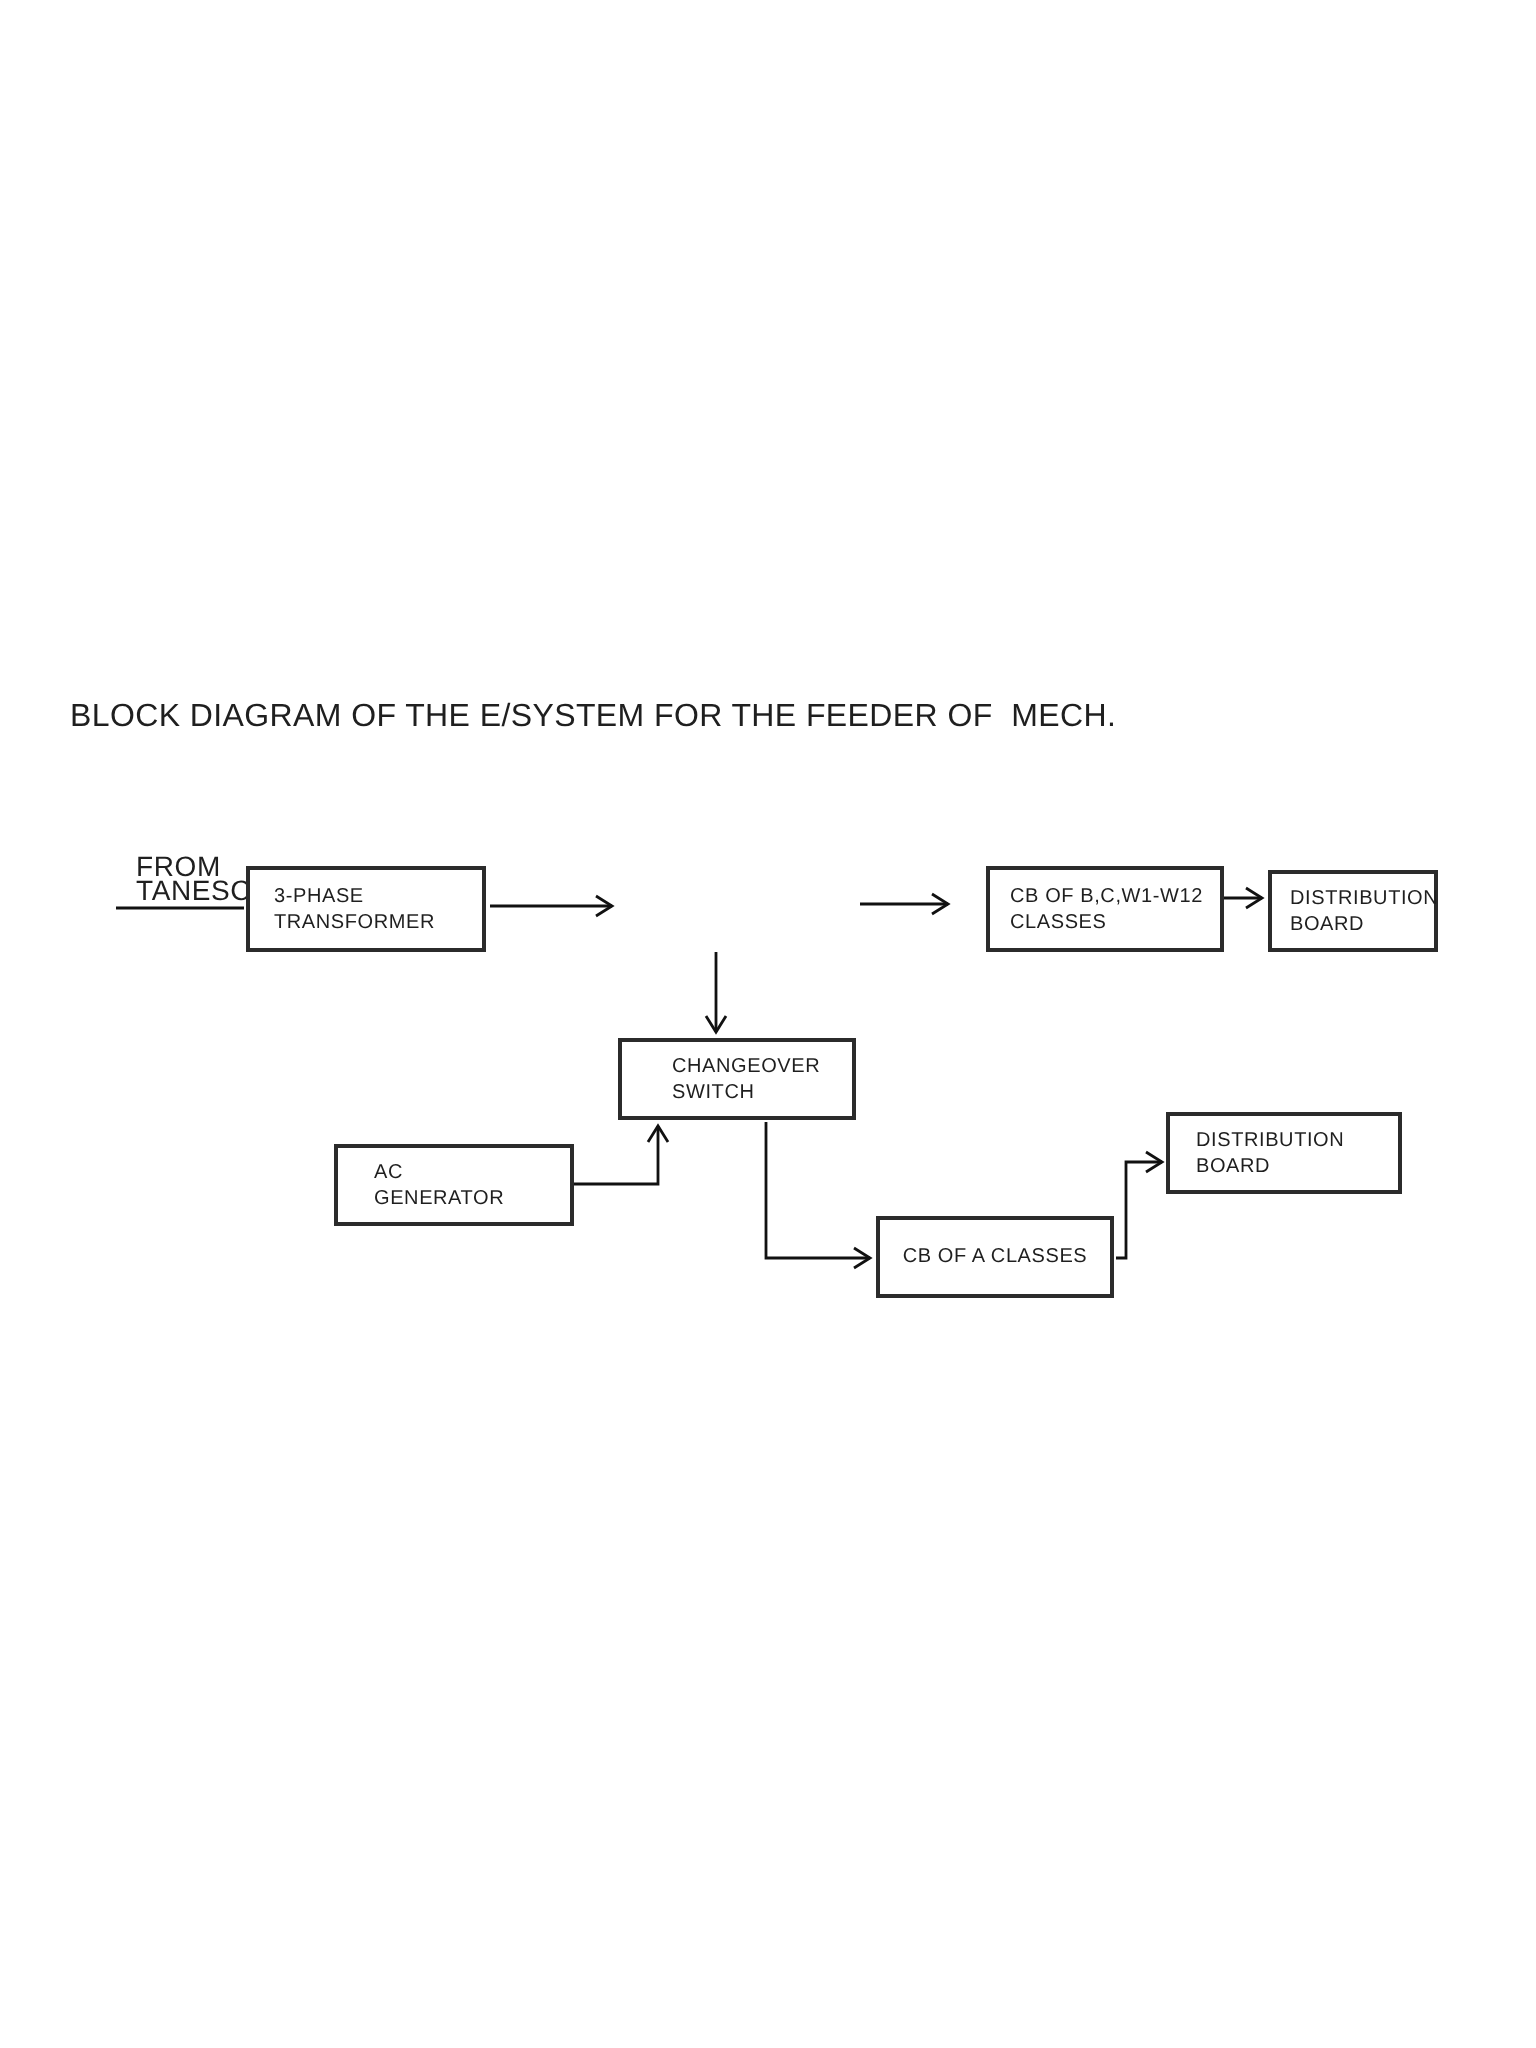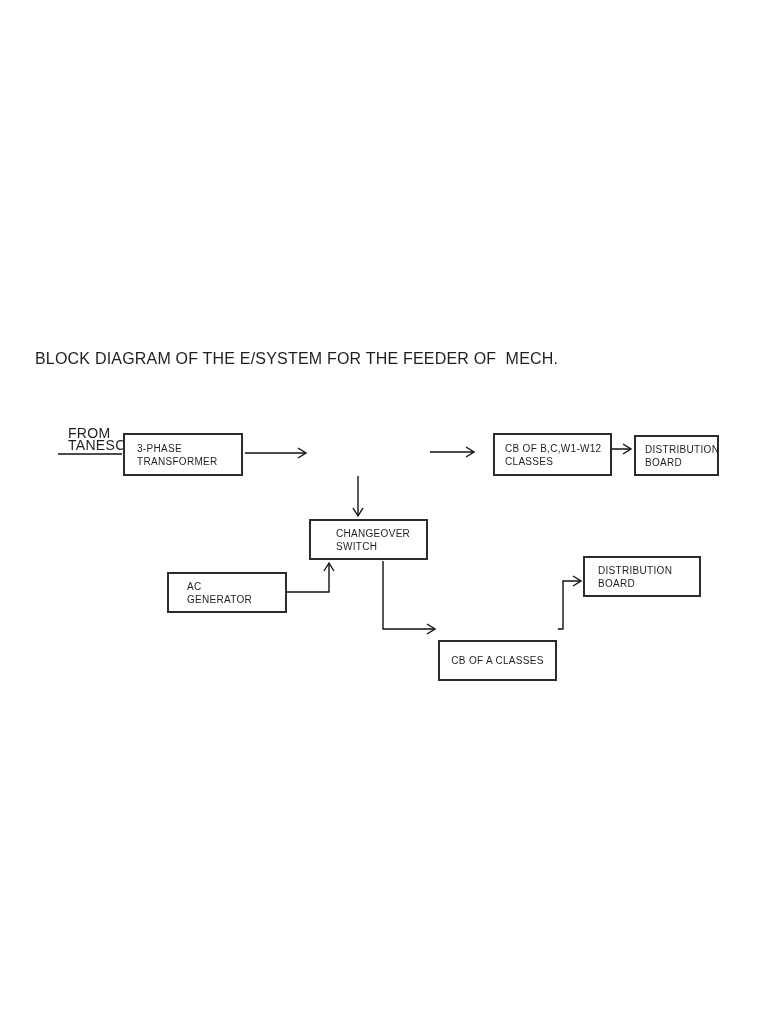--- a/index.html
+++ b/index.html
@@ -99,21 +99,21 @@
   <div class="node" style="left:309px; top:519px; width:119px; height:41px; padding-left:25px;">
     <span class="lbl">CHANGEOVER
 SWITCH</span>
   </div>
 
   <div class="node" style="left:123px; top:572px; width:120px; height:41px; padding-left:18px;margin-left:44px;">
     <span class="lbl">AC
 GENERATOR</span>
   </div>
 
-  <div class="node center" style="left:438px; top:608px; width:119px; height:41px;margin-top:32px;">
+  <div class="node center" style="left:438px; top:608px; width:119px; height:41px;">
     <span class="lbl">CB OF A CLASSES</span>
   </div>
 
   <div class="node" style="left:583px; top:556px; width:118px; height:41px; padding-left:13px;">
     <span class="lbl">DISTRIBUTION
 BOARD</span>
   </div>
 
 </div>
 

